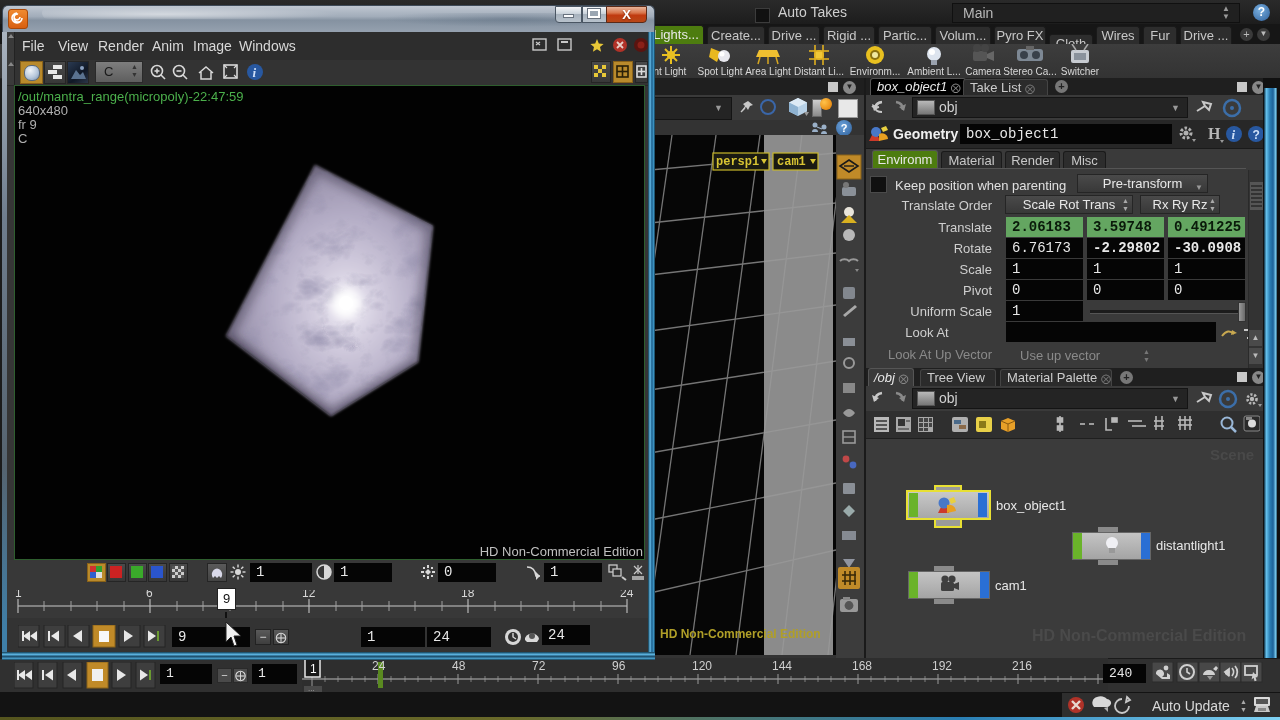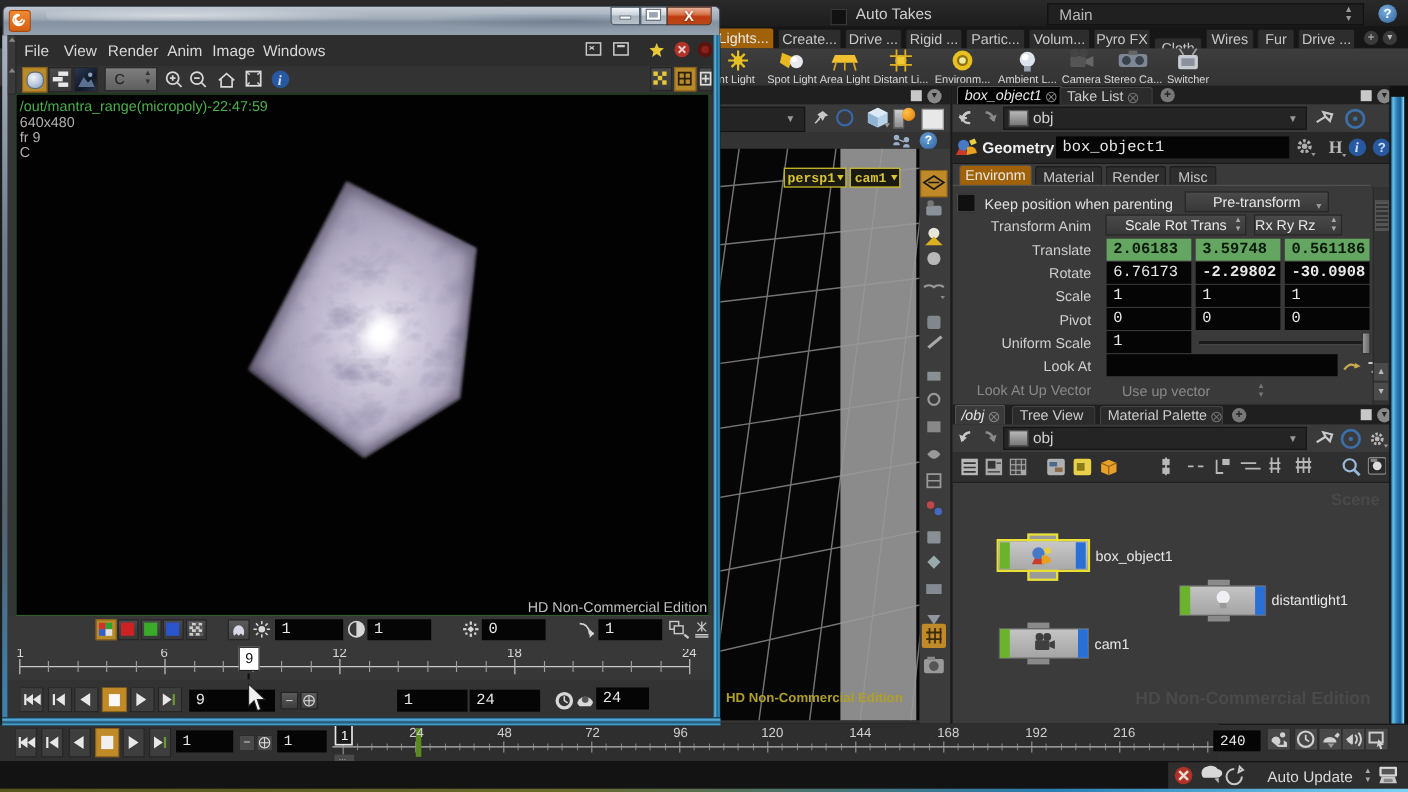--- a/index.html
+++ b/index.html
@@ -4,21 +4,21 @@
 html,body{margin:0;padding:0;background:#000;}
 #root{position:relative;width:1280px;height:720px;overflow:hidden;background:#1b1b1b;
  font-family:"Liberation Sans",sans-serif;color:#d8d8d8;font-size:13px;}
 .a{position:absolute;}
 .fld{position:absolute;background:#050505;color:#e8e8e8;font-family:"Liberation Mono",monospace;
  font-size:14px;line-height:19px;padding-left:6px;box-sizing:border-box;}
 .btn{position:absolute;background:linear-gradient(#4a4a4a,#383838);border:1px solid #252525;box-sizing:border-box;}
 .obtn{position:absolute;background:#b98a2c;border:1px solid #8a6218;box-sizing:border-box;}
 .tab{position:absolute;background:#2d2d2d;color:#c8c8c8;text-align:center;border:1px solid #1a1a1a;
  border-bottom:none;border-radius:3px 3px 0 0;box-sizing:border-box;}
-.tabon{background:#a16207;color:#e8e8e8;}
+.tabon{background:#4d7c0f;color:#e8e8e8;}
 .lbl{position:absolute;color:#cfcfcf;text-align:right;}
 svg{display:block}
 </style></head>
 <body>
 <div id="root">
 
 <div class="a" style="left:0;top:0;width:1280px;height:24px;background:linear-gradient(#2a2a2a,#1d1d1d);"></div>
 <div class="a" style="left:755px;top:8px;width:13px;height:13px;background:#111;border:1px solid #3c3c3c;"></div>
 <div class="a" style="left:778px;top:4px;color:#cfcfcf;font-size:14px;">Auto Takes</div>
 <div class="a" style="left:952px;top:3px;width:288px;height:20px;background:#202020;border:1px solid #101010;color:#b8b8b8;font-size:14px;line-height:19px;padding-left:10px;box-sizing:border-box;">Main</div>
@@ -280,44 +280,44 @@
 
 <div class="tab tabon" style="left:872px;top:150px;width:66px;height:19px;font-size:13px;line-height:18px;border-color:#555;">Environm</div>
 <div class="tab" style="left:941px;top:151px;width:61px;height:18px;font-size:13px;line-height:17px;">Material</div>
 <div class="tab" style="left:1005px;top:151px;width:55px;height:18px;font-size:13px;line-height:17px;">Render</div>
 <div class="tab" style="left:1063px;top:151px;width:43px;height:18px;font-size:13px;line-height:17px;">Misc</div>
 <div class="a" style="left:866px;top:168px;width:380px;height:1px;background:#555;"></div>
 
 <div class="a" style="left:870px;top:176px;width:15px;height:15px;background:#101010;border:1px solid #4a4a4a;"></div>
 <div class="a" style="left:895px;top:178px;font-size:13px;color:#e0e0e0;">Keep position when parenting</div>
 <div class="btn" style="left:1077px;top:174px;width:131px;height:19px;color:#e8e8e8;font-size:13px;text-align:center;line-height:17px;">Pre-transform<span class="a" style="right:4px;top:4px;font-size:8px;color:#999;">▼</span></div>
-<div class="lbl" style="left:862px;top:198px;width:130px;font-size:13px;">Transform Anim</div>
+<div class="lbl" style="left:862px;top:198px;width:130px;font-size:13px;">Translate Order</div>
 <div class="btn" style="left:1005px;top:195px;width:128px;height:19px;color:#e8e8e8;font-size:13px;text-align:center;line-height:17px;">Scale Rot Trans<span class="a" style="right:3px;top:1px;font-size:7px;color:#aaa;line-height:8px;">▲<br>▼</span></div>
-<div class="btn" style="left:1140px;top:195px;width:80px;height:19px;color:#e8e8e8;font-size:13px;line-height:17px;">Rx Ry Rz<span class="a" style="right:3px;top:1px;font-size:7px;color:#aaa;line-height:8px;">▲<br>▼</span></div>
+<div class="btn" style="left:1140px;top:195px;width:80px;height:19px;color:#e8e8e8;font-size:13px;text-align:center;line-height:17px;">Rx Ry Rz<span class="a" style="right:3px;top:1px;font-size:7px;color:#aaa;line-height:8px;">▲<br>▼</span></div>
 <div class="lbl" style="left:862px;top:220px;width:130px;font-size:13px;">Translate</div>
 <div class="fld" style="left:1006px;top:217px;width:77px;height:20px;background:#64a661;color:#0a1a0a;font-weight:bold;line-height:20px;">2.06183</div>
 <div class="fld" style="left:1087px;top:217px;width:77px;height:20px;background:#64a661;color:#0a1a0a;font-weight:bold;line-height:20px;">3.59748</div>
-<div class="fld" style="left:1168px;top:217px;width:77px;height:20px;background:#64a661;color:#0a1a0a;font-weight:bold;line-height:20px;">0.561186</div>
+<div class="fld" style="left:1168px;top:217px;width:77px;height:20px;background:#64a661;color:#0a1a0a;font-weight:bold;line-height:20px;">0.491225</div>
 <div class="lbl" style="left:862px;top:241px;width:130px;font-size:13px;">Rotate</div>
 <div class="fld" style="left:1006px;top:238px;width:77px;height:20px;font-weight:normal;line-height:20px;">6.76173</div>
 <div class="fld" style="left:1087px;top:238px;width:77px;height:20px;font-weight:bold;line-height:20px;">-2.29802</div>
 <div class="fld" style="left:1168px;top:238px;width:77px;height:20px;font-weight:bold;line-height:20px;">-30.0908</div>
 <div class="lbl" style="left:862px;top:262px;width:130px;font-size:13px;">Scale</div>
 <div class="fld" style="left:1006px;top:259px;width:77px;height:20px;line-height:20px;">1</div>
 <div class="fld" style="left:1087px;top:259px;width:77px;height:20px;line-height:20px;">1</div>
 <div class="fld" style="left:1168px;top:259px;width:77px;height:20px;line-height:20px;">1</div>
 <div class="lbl" style="left:862px;top:283px;width:130px;font-size:13px;">Pivot</div>
 <div class="fld" style="left:1006px;top:280px;width:77px;height:20px;line-height:20px;">0</div>
 <div class="fld" style="left:1087px;top:280px;width:77px;height:20px;line-height:20px;">0</div>
 <div class="fld" style="left:1168px;top:280px;width:77px;height:20px;line-height:20px;">0</div>
 <div class="lbl" style="left:862px;top:304px;width:130px;font-size:13px;">Uniform Scale</div>
 <div class="fld" style="left:1006px;top:301px;width:77px;height:20px;line-height:20px;">1</div>
 <div class="a" style="left:1090px;top:310px;width:152px;height:3px;background:#1c1c1c;border-bottom:1px solid #555;"></div>
 <div class="a" style="left:1238px;top:302px;width:6px;height:18px;background:linear-gradient(90deg,#9a9a9a,#6a6a6a);border:1px solid #333;"></div>
-<div class="lbl" style="left:862px;top:325px;width:130px;font-size:13px;">Look At</div>
+<div class="lbl" style="left:862px;top:325px;width:130px;font-size:13px;text-align:center;">Look At</div>
 <div class="fld" style="left:1006px;top:322px;width:210px;height:20px;"></div>
 <svg class="a" style="left:1220px;top:322px;" width="40" height="20" viewBox="0 0 40 20">
 <path d="M2,14 q6,-8 12,-2" stroke="#c8a850" stroke-width="2" fill="none"></path>
       <path d="M12,8 l5,3 -6,2 z" fill="#c8a850"></path>
 <g stroke="#c8c8c8" stroke-width="2">
         <line x1="24" y1="8" x2="38" y2="8"></line>
         <line x1="31" y1="8" x2="31" y2="16"></line>
         <line x1="27" y1="16" x2="35" y2="16"></line>
         <line x1="31" y1="2" x2="31" y2="8"></line>
       </g>

